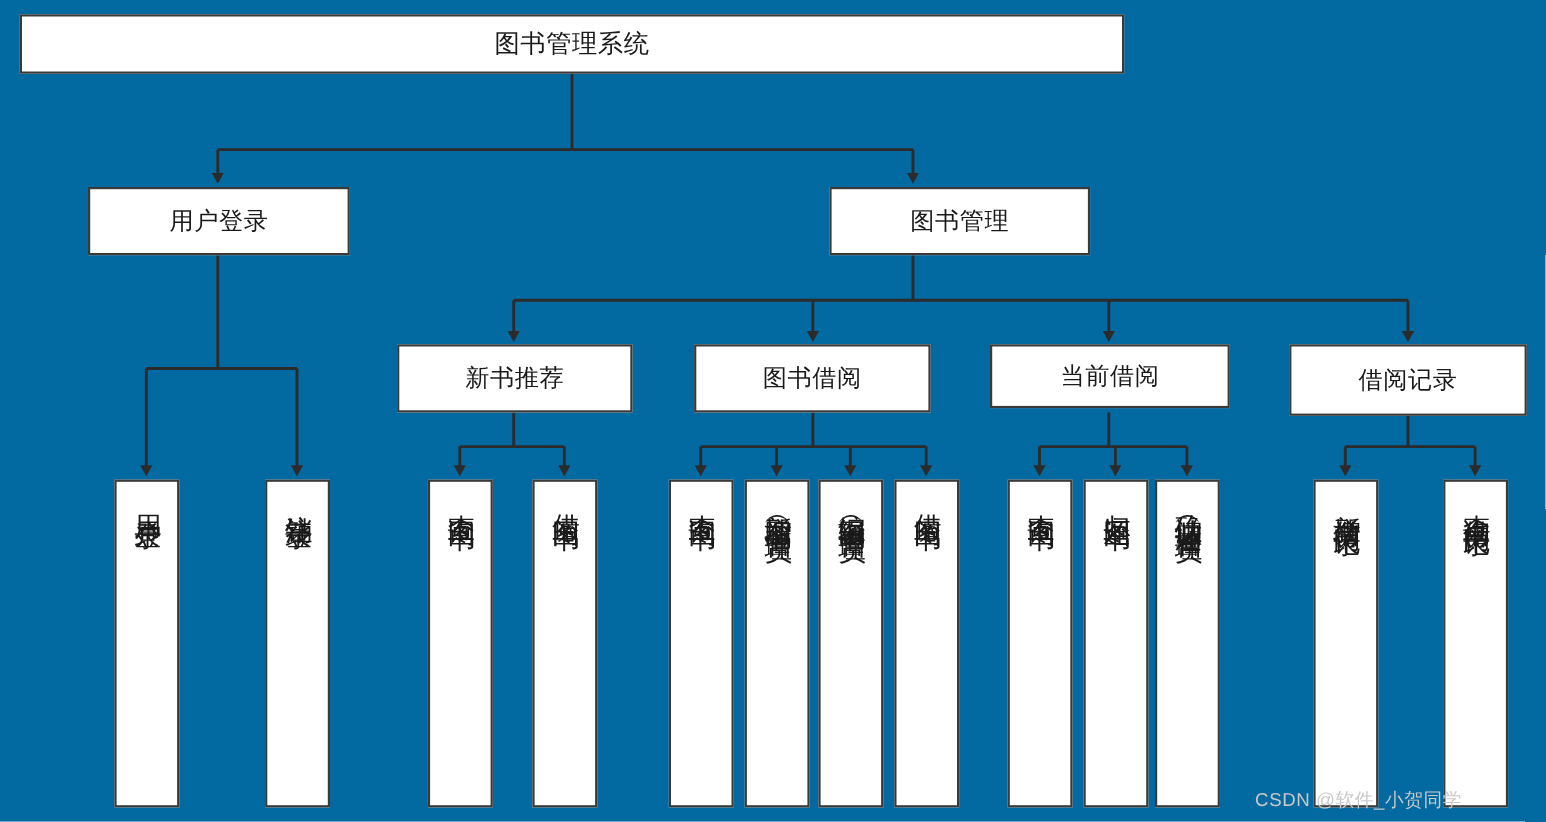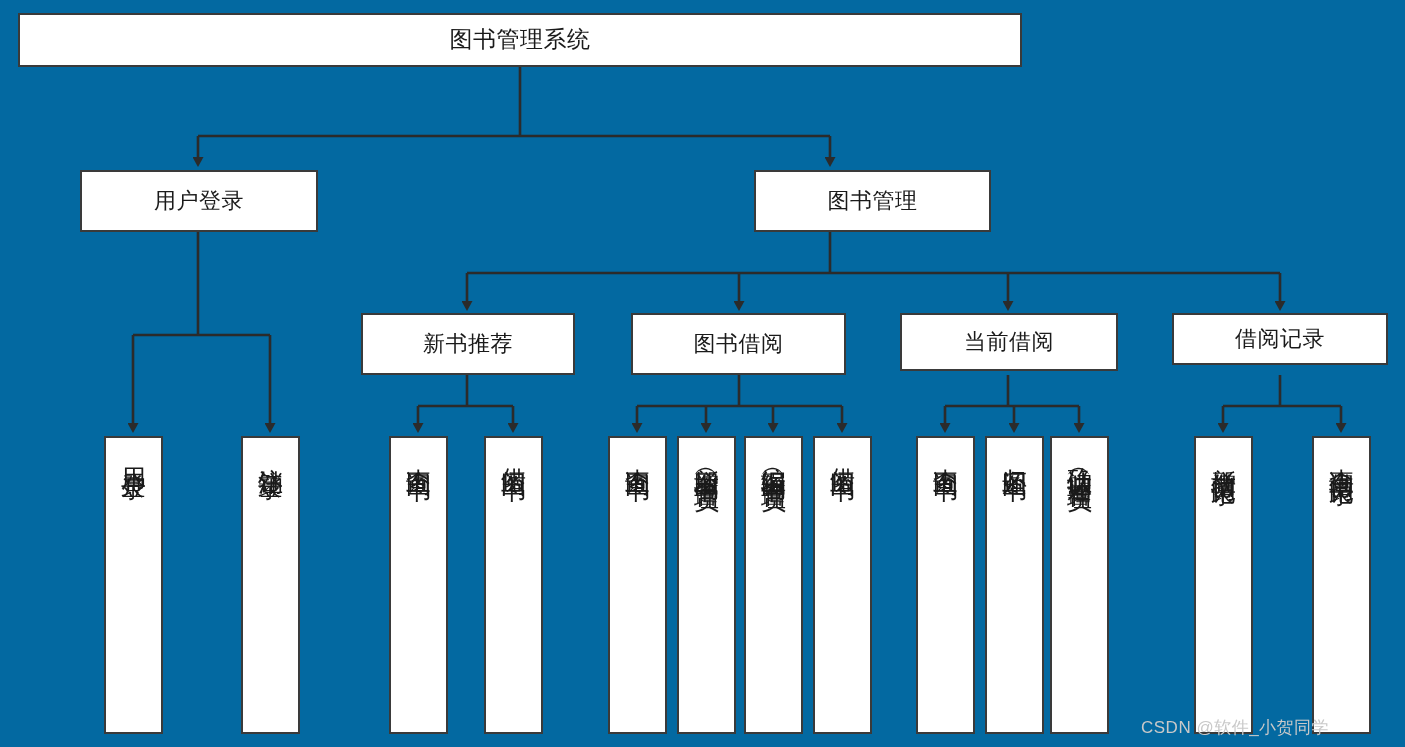--- a/index.html
+++ b/index.html
@@ -132,21 +132,21 @@
 
   <div class="node horiz" style="left:361px; top:313px; width:214px; height:62px;">
     <span class="node-label">新书推荐</span>
   </div>
   <div class="node horiz" style="left:631px; top:313px; width:215px; height:62px;">
     <span class="node-label">图书借阅</span>
   </div>
   <div class="node horiz" style="left:900px; top:313px; width:218px; height:58px;">
     <span class="node-label">当前借阅</span>
   </div>
-  <div class="node horiz" style="left:1172px; top:313px; width:216px; height:52px;">
+  <div class="node horiz" style="left:1172px; top:313px; width:216px; height:65px;">
     <span class="node-label">借阅记录</span>
   </div>
 
   <div class="node vert" style="left:104px; top:436px; width:59px; height:298px;">
     <span class="node-label">用户登录</span>
   </div>
   <div class="node vert" style="left:241px; top:436px; width:59px; height:298px;">
     <span class="node-label">注销登录</span>
   </div>
 

